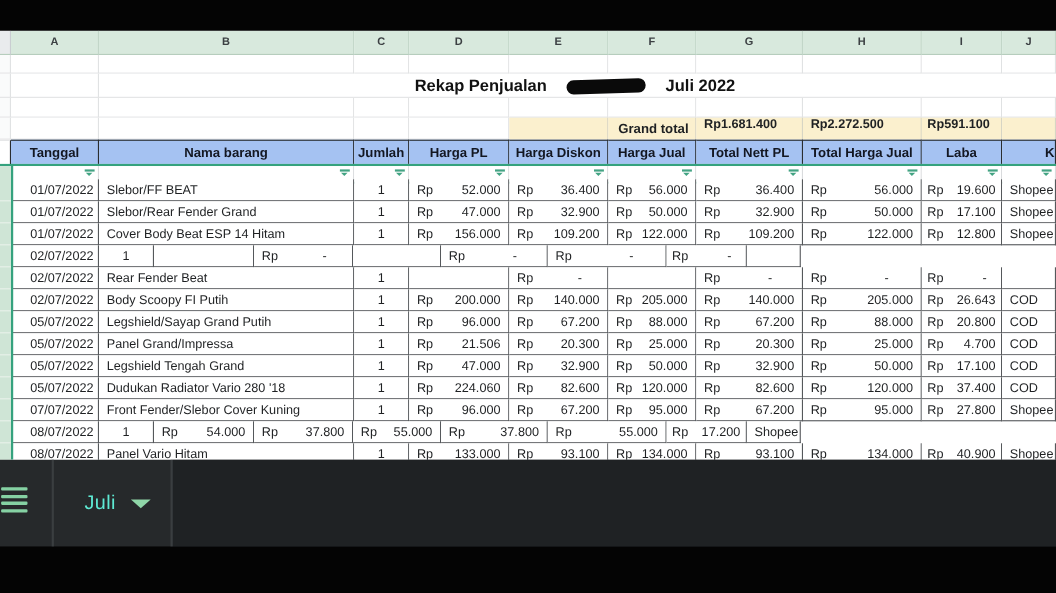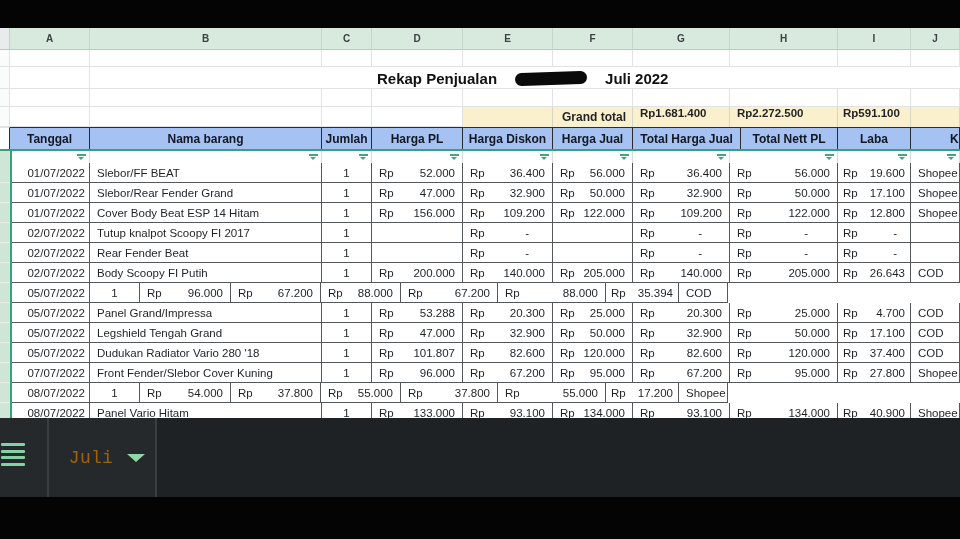--- a/index.html
+++ b/index.html
@@ -65,21 +65,21 @@
 
   
   #bottom-bar{position:absolute;left:0;top:418px;width:960px;height:79px;background:#26292b;}
   #bar-right{position:absolute;left:157px;top:0;width:803px;height:79px;background:#1f2224;}
   .vsep{position:absolute;top:0;width:2px;height:79px;background:#3a3e40;}
   #menu-btn{position:absolute;left:1px;top:443px;width:24px;height:23px;display:flex;
       flex-direction:column;justify-content:space-between;cursor:pointer;z-index:3;}
   #menu-btn .bar{height:3.2px;background:#85d1a3;border-radius:1px;}
   #sheet-tab{position:absolute;left:58px;top:418px;width:98px;height:79px;display:flex;
       align-items:center;justify-content:center;gap:14px;cursor:pointer;z-index:3;}
-  #sheet-tab .lbl{font-size:18px;font-weight:400;color:#a16207;letter-spacing:.3px;font-family:Liberation Mono, monospace;}
+  #sheet-tab .lbl{font-size:18px;font-weight:400;color:#5eead4;letter-spacing:.3px;}
   #sheet-tab .caret{width:0;height:0;border-left:9px solid transparent;border-right:9px solid transparent;
       border-top:8px solid #8fd6a8;}
 </style>
 </head>
 <body>
 
 <div id="stage">
   <div id="top-band"></div>
 
   <div id="sheet">
@@ -147,22 +147,22 @@
         <div class="c yl" style="width: 49px;"></div>
       </div>
       <div class="r" style="top: 99px; height: 22px;">
         <div class="c hd-sliver" style="width: 10px;"></div>
         <div class="c hd" style="width: 80px;">Tanggal</div>
         <div class="c hd" style="width: 232px;">Nama barang</div>
         <div class="c hd" style="width: 50px;">Jumlah</div>
         <div class="c hd" style="width: 91px;">Harga PL</div>
         <div class="c hd" style="width: 90px;">Harga Diskon</div>
         <div class="c hd" style="width: 80px;">Harga Jual</div>
+        <div class="c hd" style="width: 97px;">Total Nett PL</div>
         <div class="c hd" style="width: 108px;">Total Harga Jual</div>
-        <div class="c hd" style="width: 97px;">Total Nett PL</div>
         <div class="c hd" style="width: 73px;">Laba</div>
         <div class="c hd" style="width: 49px;">
           <div class="hd-clip">Keterangan</div>
         </div>
       </div>
       <div class="r teal-top teal-bot" style="top: 121px; height: 14px;">
         <div class="c sliver-g" style="width: 10px;"></div>
         <div class="c fc" style="width: 80px;">
           <span class="f-ic"></span>
         </div>
@@ -283,21 +283,20 @@
         </div>
         <div class="c dk laba money" style="width: 73px;">
           <span>Rp</span>
           <span>12.800</span>
         </div>
         <div class="c dk chan" style="width: 49px;">Shopee</div>
       </div>
       <div class="r" style="top: 195px; height: 20px;">
         <div class="c sliver-g" style="width: 10px;"></div>
         <div class="c dk date" style="width: 80px;">02/07/2022</div>
-        <div class="c dk name" style="width: 232px;">Tutup knalpot Scoopy FI 2017</div>
         <div class="c dk qty" style="width: 50px;">1</div>
         <div class="c dk" style="width: 91px;"></div>
         <div class="c dk money" style="width: 90px;">
           <span>Rp</span>
           <span style="margin-right: 16px;">-</span>
         </div>
         <div class="c dk" style="width: 80px;"></div>
         <div class="c dk money" style="width: 97px;">
           <span>Rp</span>
           <span style="margin-right: 20px;">-</span>
@@ -364,20 +363,21 @@
         </div>
         <div class="c dk laba money" style="width: 73px;">
           <span>Rp</span>
           <span>26.643</span>
         </div>
         <div class="c dk chan" style="width: 49px;">COD</div>
       </div>
       <div class="r" style="top: 255px; height: 20px;">
         <div class="c sliver-g" style="width: 10px;"></div>
         <div class="c dk date" style="width: 80px;">05/07/2022</div>
+        <div class="c dk name" style="width: 232px;">Legshield/Sayap Grand Putih</div>
         <div class="c dk qty" style="width: 50px;">1</div>
         <div class="c dk money" style="width: 91px;">
           <span>Rp</span>
           <span>96.000</span>
         </div>
         <div class="c dk money" style="width: 90px;">
           <span>Rp</span>
           <span>67.200</span>
         </div>
         <div class="c dk money" style="width: 80px;">
@@ -387,32 +387,32 @@
         <div class="c dk money" style="width: 97px;">
           <span>Rp</span>
           <span>67.200</span>
         </div>
         <div class="c dk money" style="width: 108px;">
           <span>Rp</span>
           <span>88.000</span>
         </div>
         <div class="c dk laba money" style="width: 73px;">
           <span>Rp</span>
-          <span>35.394</span>
+          <span>20.800</span>
         </div>
         <div class="c dk chan" style="width: 49px;">COD</div>
       </div>
       <div class="r" style="top: 275px; height: 20px;">
         <div class="c sliver-g" style="width: 10px;"></div>
         <div class="c dk date" style="width: 80px;">05/07/2022</div>
         <div class="c dk name" style="width: 232px;">Panel Grand/Impressa</div>
         <div class="c dk qty" style="width: 50px;">1</div>
         <div class="c dk money" style="width: 91px;">
           <span>Rp</span>
-          <span>53.288</span>
+          <span>21.506</span>
         </div>
         <div class="c dk money" style="width: 90px;">
           <span>Rp</span>
           <span>20.300</span>
         </div>
         <div class="c dk money" style="width: 80px;">
           <span>Rp</span>
           <span>25.000</span>
         </div>
         <div class="c dk money" style="width: 97px;">
@@ -460,21 +460,21 @@
         </div>
         <div class="c dk chan" style="width: 49px;">COD</div>
       </div>
       <div class="r" style="top: 315px; height: 20px;">
         <div class="c sliver-g" style="width: 10px;"></div>
         <div class="c dk date" style="width: 80px;">05/07/2022</div>
         <div class="c dk name" style="width: 232px;">Dudukan Radiator Vario 280 '18</div>
         <div class="c dk qty" style="width: 50px;">1</div>
         <div class="c dk money" style="width: 91px;">
           <span>Rp</span>
-          <span>101.807</span>
+          <span>224.060</span>
         </div>
         <div class="c dk money" style="width: 90px;">
           <span>Rp</span>
           <span>82.600</span>
         </div>
         <div class="c dk money" style="width: 80px;">
           <span>Rp</span>
           <span>120.000</span>
         </div>
         <div class="c dk money" style="width: 97px;">

